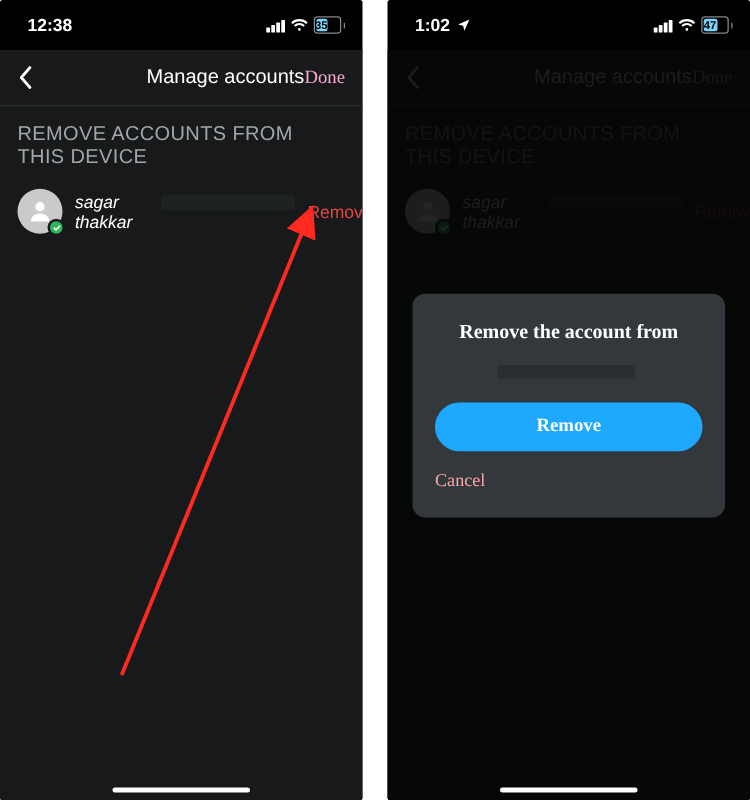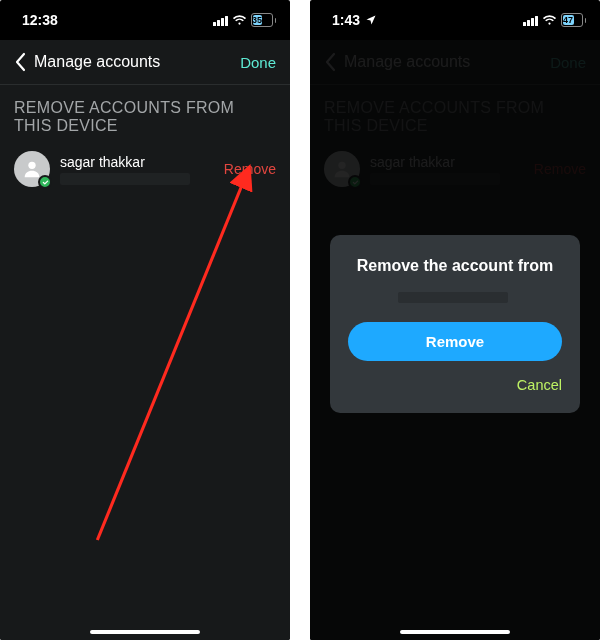--- a/index.html
+++ b/index.html
@@ -14,43 +14,43 @@
   .b1{height:4px;} .b2{height:6px;} .b3{height:8px; background:#555;} .b4{height:10px; background:#555;}
   .wifi { width:15px; height:11px; position:relative; }
   .battery-wrap { display:flex; align-items:center; gap:2px; }
   .battery { height:14px; border:1px solid #888; border-radius:3px; padding:1px; display:flex; align-items:center; }
   .battery-fill { height:100%; border-radius:2px; display:flex; align-items:center; justify-content:center; font-size:9px; font-weight:700; color:#000; }
   .battery-nub { width:1.5px; height:5px; background:#888; border-radius:0 1px 1px 0; }
   
   .screen { position:absolute; top:40px; left:0; right:0; bottom:0; background:#17191a; color:#fff; }
   .navbar { height:44px; display:flex; align-items:center; justify-content:space-between; padding:0 14px; }
   .nav-back { width:20px; display:flex; align-items:center; }
-  .nav-title { flex:1; text-align:left; font-size:16px; font-weight:500; color:#fff; }
-  .nav-done { font-size:15px; font-weight:500; color:#5eead4; }
+  .nav-title { flex:1; text-align:right; font-size:16px; font-weight:500; color:#fff; }
+  .nav-done { font-size:15px; font-weight:500; color:#f9a8d4;font-family:Liberation Serif, serif; }
   .divider { height:1px; background:#2a2d2e; }
   .section-label { padding:14px 14px 12px 14px; font-size:16px; letter-spacing:0.3px; color:#a3a6a8; font-weight:500; }
   .account-row { display:flex; align-items:center; padding:4px 14px 8px 14px; gap:10px; }
   .avatar-wrap { position:relative; width:36px; height:36px; }
   .avatar { width:36px; height:36px; border-radius:50%; background:#c8cacb; display:flex; align-items:center; justify-content:center; }
   .check-badge { position:absolute; bottom:-2px; right:-2px; width:14px; height:14px; border-radius:50%; background:#2fb65a; border:2px solid #17191a; display:flex; align-items:center; justify-content:center; }
-  .acct-text { flex:1; display:flex; flex-direction:column; }
+  .acct-text { flex:1; display:flex; flex-direction:row;font-style:italic; }
   .acct-name { font-size:14px; color:#fff; font-weight:400; }
   .acct-sub { height:12px; background:#1f2223; border-radius:2px; margin-top:3px; width:130px; }
   .remove-link { font-size:14px; font-weight:500; }
   .remove-red { color:#e2463f; }
   
   .home-ind { position:absolute; bottom:6px; left:50%; transform:translateX(-50%); width:110px; height:4px; border-radius:3px; background:#fff; }
   
   .dim-overlay { position:absolute; inset:0; background:rgba(0,0,0,0.72); }
-  .modal { position:absolute; left:20px; right:20px; top:195px; background:#33383c; border-radius:10px; padding:20px 18px 16px 18px; color:#fff; }
+  .modal { position:absolute; left:20px; right:20px; top:195px; background:#33383c; border-radius:10px; padding:20px 18px 16px 18px; color:#fff;font-family:Liberation Serif, serif; }
   .modal-title { font-size:16px; font-weight:600; text-align:center; line-height:1.35; }
   .modal-body { font-size:12.5px; color:#b7bcc0; text-align:center; margin-top:12px; line-height:1.4; }
   .modal-body .masked { display:inline-block; width:110px; height:11px; background:#2a2e31; border-radius:2px; vertical-align:middle; margin-right:4px;}
   .modal-remove { margin-top:16px; background:#1ea9ff; color:#fff; font-size:15px; font-weight:600; text-align:center; padding:11px 0; border-radius:22px; }
-  .modal-cancel { margin-top:12px; color:#bef264; font-size:14.5px; font-weight:500; text-align:right; padding:4px 0; }
+  .modal-cancel { margin-top:12px; color:#fca5a5; font-size:14.5px; font-weight:500; text-align:left; padding:4px 0; }
   
   .arrow-svg { position:absolute; pointer-events:none; }
   
   .phone.dim .screen .nav-title,
   .phone.dim .screen .nav-done,
   .phone.dim .screen .section-label,
   .phone.dim .screen .acct-name,
   .phone.dim .screen .nav-back { opacity:0.32; }
   .phone.dim .screen .remove-link { opacity:0.32; }
   .phone.dim .screen .avatar-wrap { opacity:0.45; }
@@ -125,21 +125,21 @@
         </defs>
         <line x1="100" y1="500" x2="255" y2="130" stroke="#ff2a1f" stroke-width="3.2" marker-end="url(#ah)"></line>
       </svg>
     </div>
     <div class="home-ind"></div>
   </div>
 
   <div class="phone dim">
     <div class="statusbar">
       <div style="display:flex;align-items:center;gap:5px">
-        <span>1:43</span>
+        <span>1:02</span>
         <svg class="loc-arrow" viewBox="0 0 24 24">
             <path d="M3 11l18-8-8 18-2-8-8-2z" fill="#fff"></path>
           </svg>
       </div>
       <div class="status-right">
         <div class="signal-bars">
             <span class="b1"></span>
             <span class="b2"></span>
             <span class="b3"></span>
             <span class="b4"></span>

